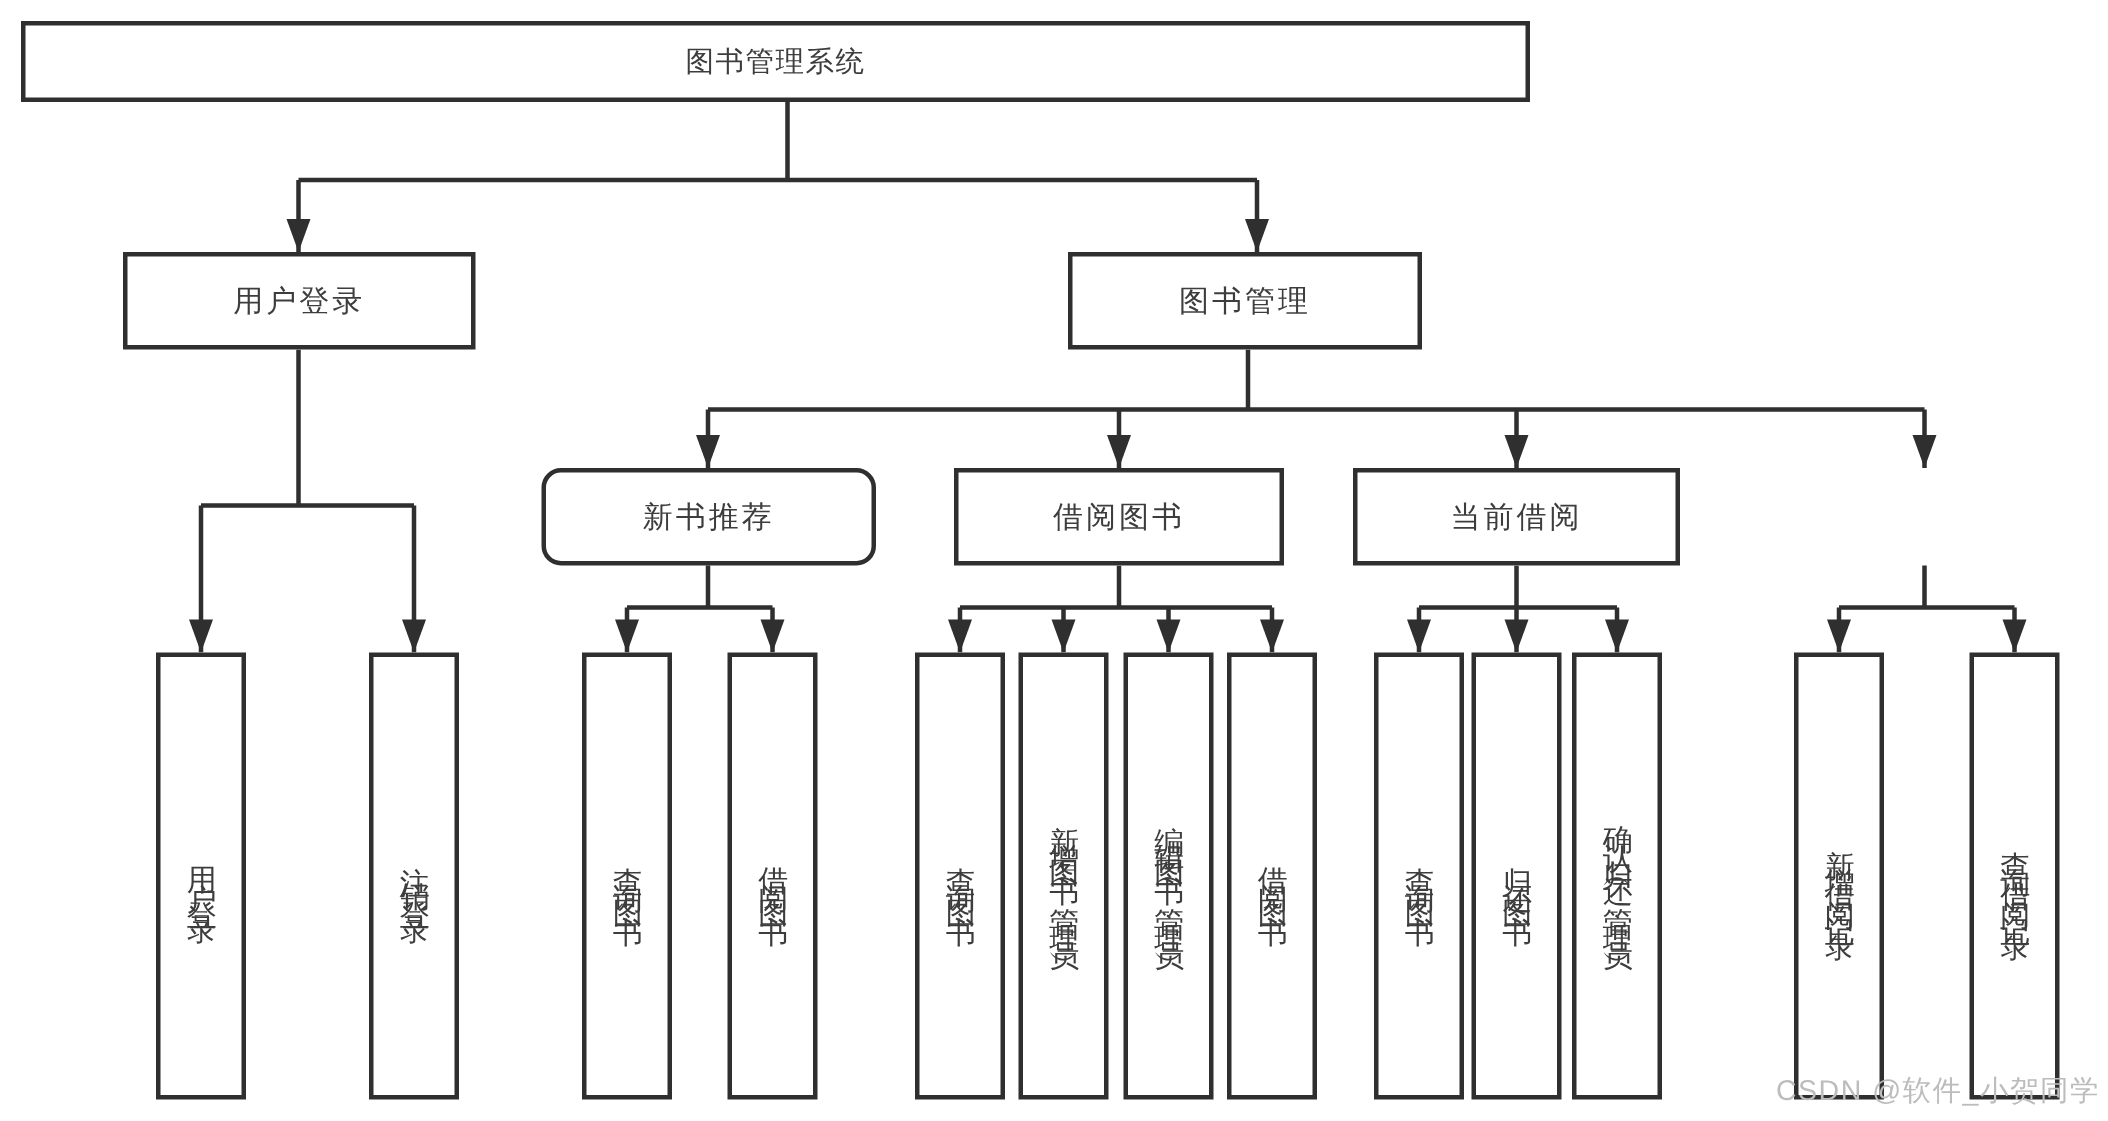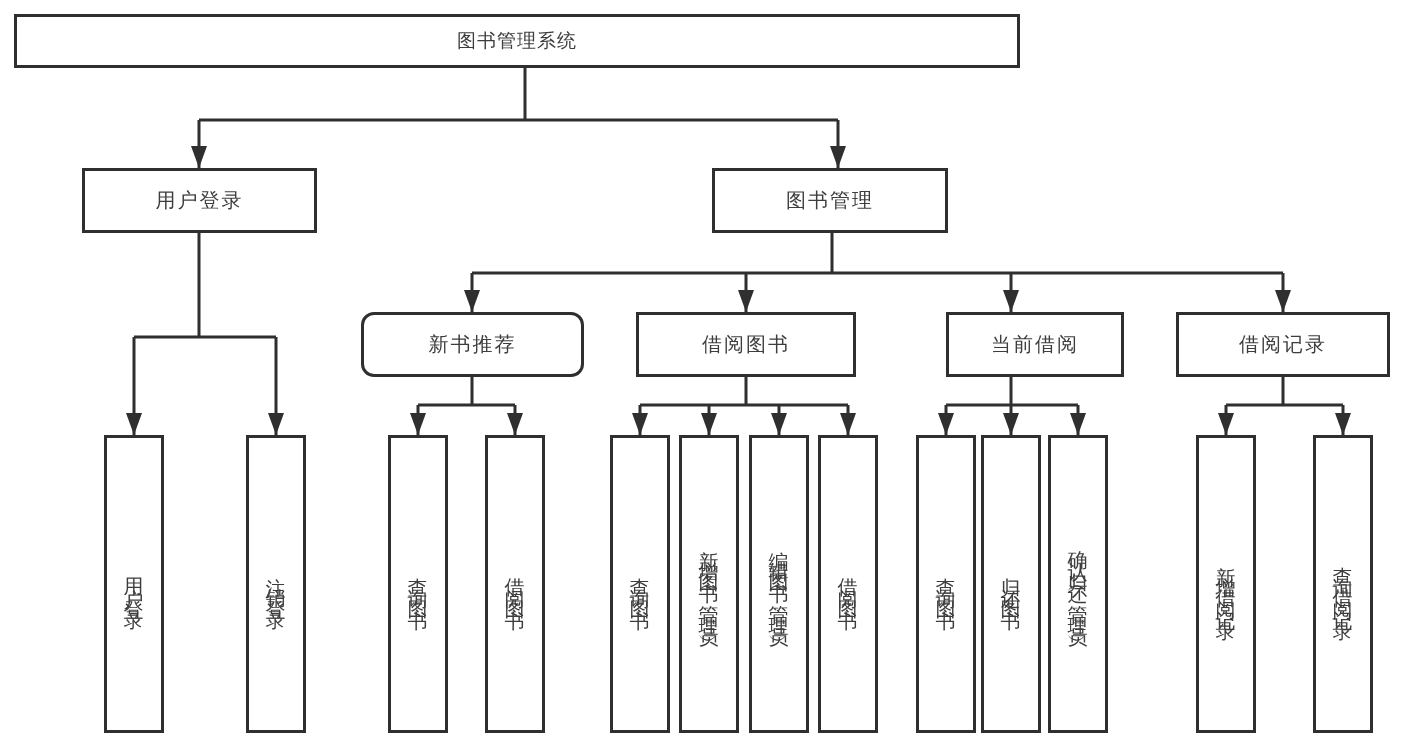--- a/index.html
+++ b/index.html
@@ -109,22 +109,21 @@
     </g>
   </svg>
 
   <div class="node h-node root-node" style="left:14px; top:14px; width:1006px; height:54px;">图书管理系统</div>
 
   <div class="node h-node" style="left:82px; top:168px; width:235px; height:65px;">用户登录</div>
   <div class="node h-node" style="left:712px; top:168px; width:236px; height:65px;">图书管理</div>
 
   <div class="node h-node" style="left:361px; top:312px; width:223px; height:65px;border-radius:13px;">新书推荐</div>
   <div class="node h-node" style="left:636px; top:312px; width:220px; height:65px;">借阅图书</div>
-  <div class="node h-node" style="left:902px; top:312px; width:178px; height:65px;margin-left:44px;">当前借阅</div>
-  <div class="node h-node" style="left:1176px; top:312px; width:214px; height:65px;">借阅记录</div>
+  <div class="node h-node" style="left:902px; top:312px; width:218px; height:65px;">当前借阅</div>
 
   <div class="node v-node" style="left:104px;">
     <span class="vtext">用户登录</span>
   </div>
   <div class="node v-node" style="left:246px;">
     <span class="vtext">注销登录</span>
   </div>
 
   <div class="node v-node" style="left:388px;">
     <span class="vtext">查询图书</span>
@@ -156,14 +155,15 @@
     <span class="vtext">确认归还（管理员）</span>
   </div>
 
   <div class="node v-node" style="left:1196px;">
     <span class="vtext">新增借阅记录</span>
   </div>
   <div class="node v-node" style="left:1313px;">
     <span class="vtext">查询借阅记录</span>
   </div>
 
+  <div id="watermark">CSDN @软件_小贺同学</div>
 
 </div>
 
 </body></html>

